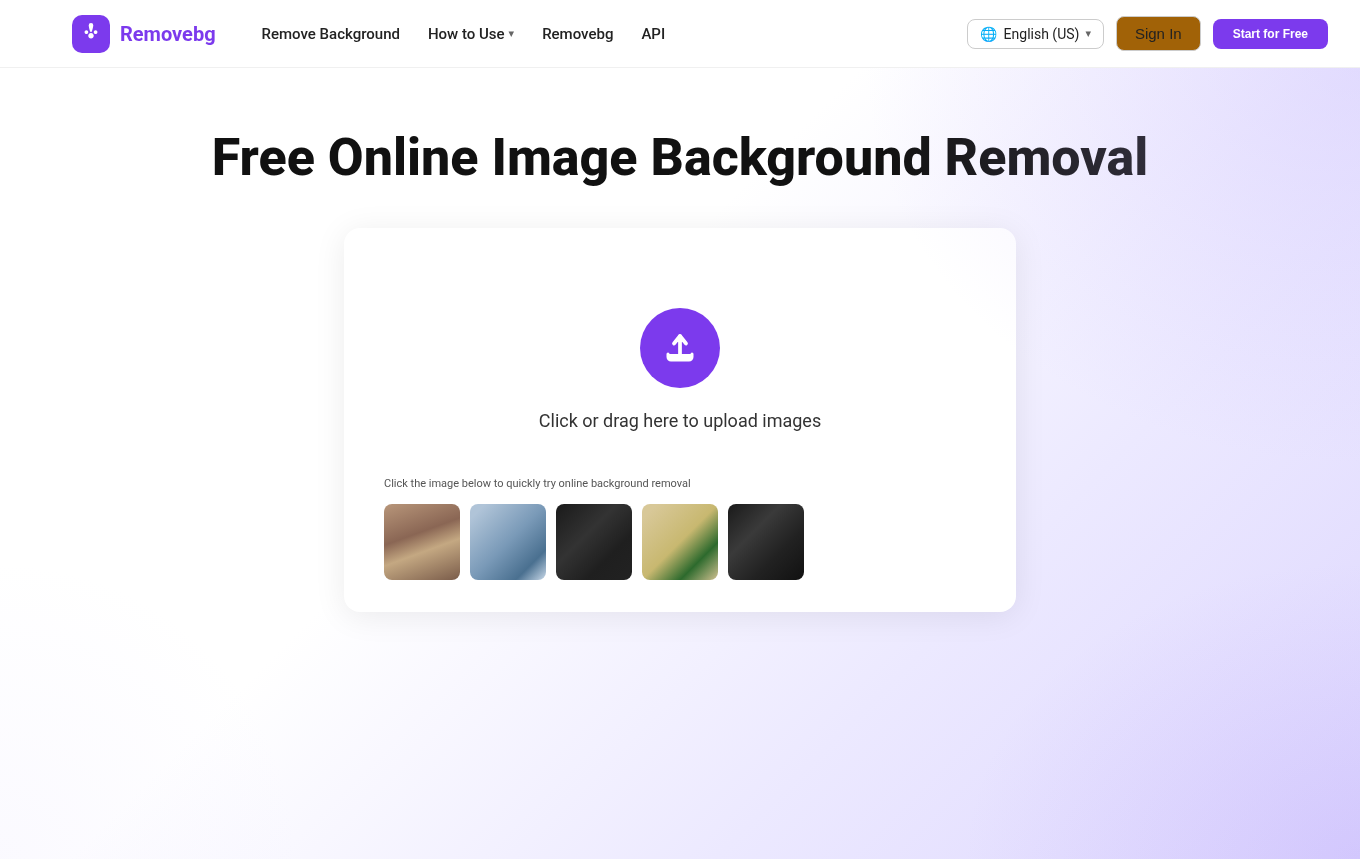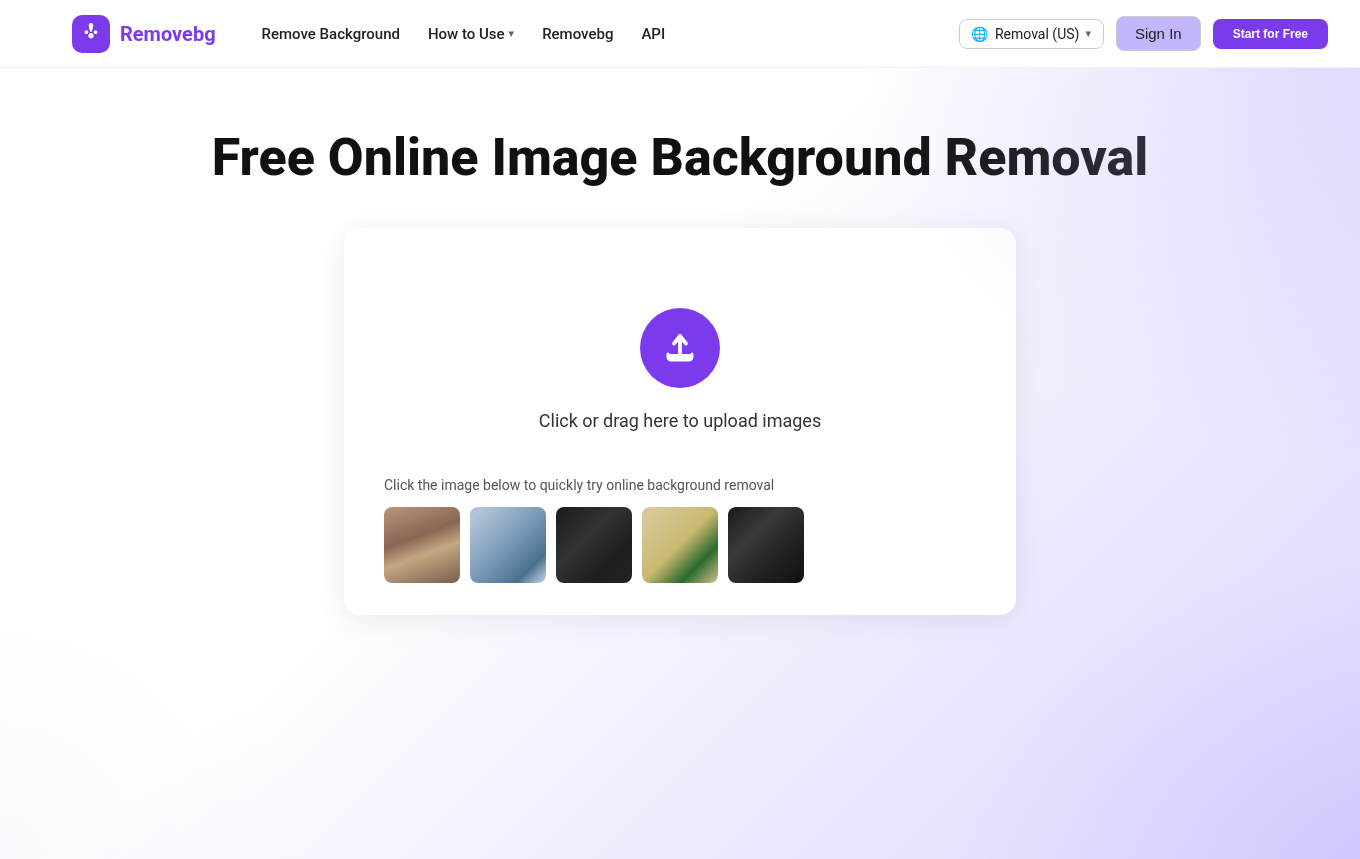--- a/index.html
+++ b/index.html
@@ -99,21 +99,21 @@
       color: #222;
       background: #fff;
       cursor: pointer;
       gap: 6px;
     }
 
     .signin-btn {
       padding: 8px 18px;
       font-size: 15px;
       color: #222;
-      background: #c4b5fd;
+      background: #a16207;
       border: 1px solid #ccc;
       border-radius: 8px;
       cursor: pointer;
       font-weight: 500;
       text-align: right;
     }
 
     .start-btn {
       padding: 8px 20px;
       font-size: 12px;
@@ -192,21 +192,21 @@
       color: #333;
       font-weight: 400;
     }
 
     .sample-section {
       width: 100%;
       margin-top: 16px;
     }
 
     .sample-label {
-      font-size: 14px;
+      font-size: 11px;
       color: #555;
       margin-bottom: 14px;
     }
 
     .sample-images {
       display: flex;
       gap: 10px;
     }
 
     .sample-img {
@@ -301,21 +301,21 @@
       <span>Removebg</span>
     </a>
     <a class="nav-link" href="#">
       <span>API</span>
     </a>
   </div>
 
   <div class="nav-right">
     <div class="lang-select">
       <span>🌐</span>
-      <span>Removal (US)</span>
+      <span>English (US)</span>
       <span style="color:#666;font-size:11px;">▾</span>
     </div>
     <button class="signin-btn">Sign In</button>
     <button class="start-btn">Start for Free</button>
   </div>
 </nav>
 
 <section class="hero">
   <div class="blob-top-right"></div>
   <div class="blob-bottom-right"></div>

